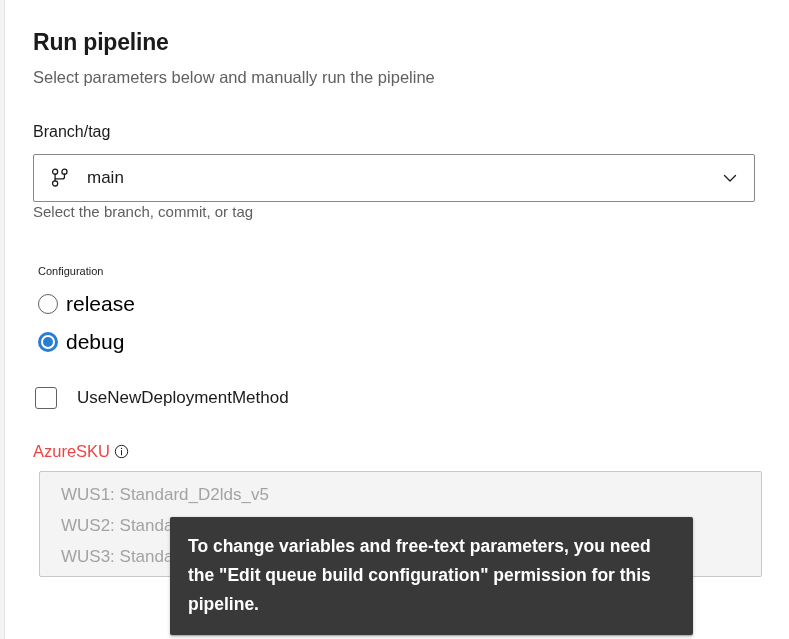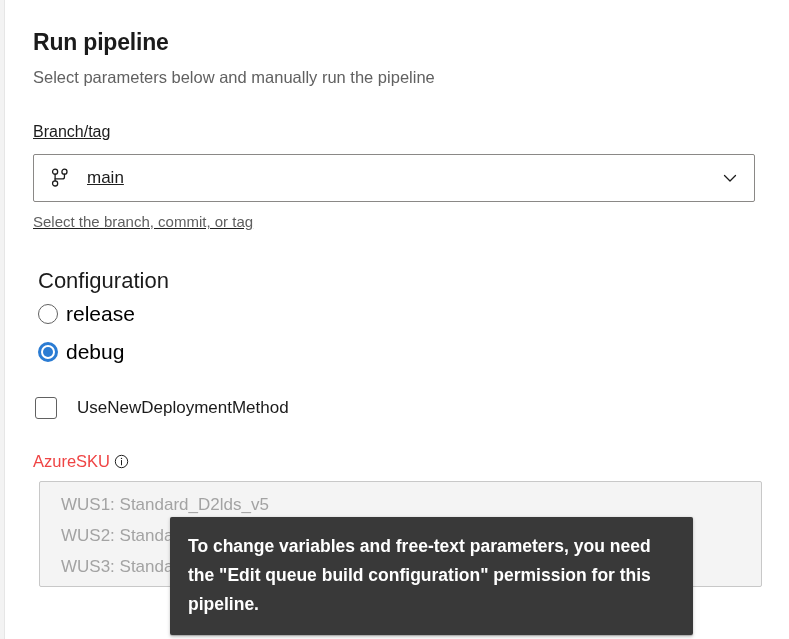--- a/index.html
+++ b/index.html
@@ -51,21 +51,21 @@
     color: #616161;
     margin: 10px 0 0 0;
   }
 
   
   .field-label {
     font-size: 16px;
     line-height: 20px;
     color: #1b1b1b;
   }
-  #branch-block { margin-top: 34px; text-decoration: underline; }
+  #branch-block { margin-top: 34px; }
 
   .combo {
     margin-top: 12px;
     height: 48px;
     width: 722px;
     border: 1px solid #8a8886;
     border-radius: 2px;
     background: #ffffff;
     display: flex;
     align-items: center;
@@ -83,30 +83,30 @@
     font-size: 17px;
     color: #1b1b1b;
     line-height: 20px;
   }
   .combo .chevron {
     width: 20px; height: 20px;
     flex: 0 0 auto;
     display: block;
   }
   .help-text {
-    margin-top: 10px;
+    margin-top: 0;
     font-size: 15px;
     line-height: 19px;
     color: #5f5f5f;
   }
 
   
   #config-block { margin-top: 40px; padding-left: 5px; }
   .group-label {
-    font-size: 22px;
+    font-size: 11px;
     line-height: 20px;
     color: #1b1b1b;
   }
   .radio-row {
     display: flex;
     align-items: center;
     height: 31px;
     margin-top: 7px;
     cursor: pointer;
   }

